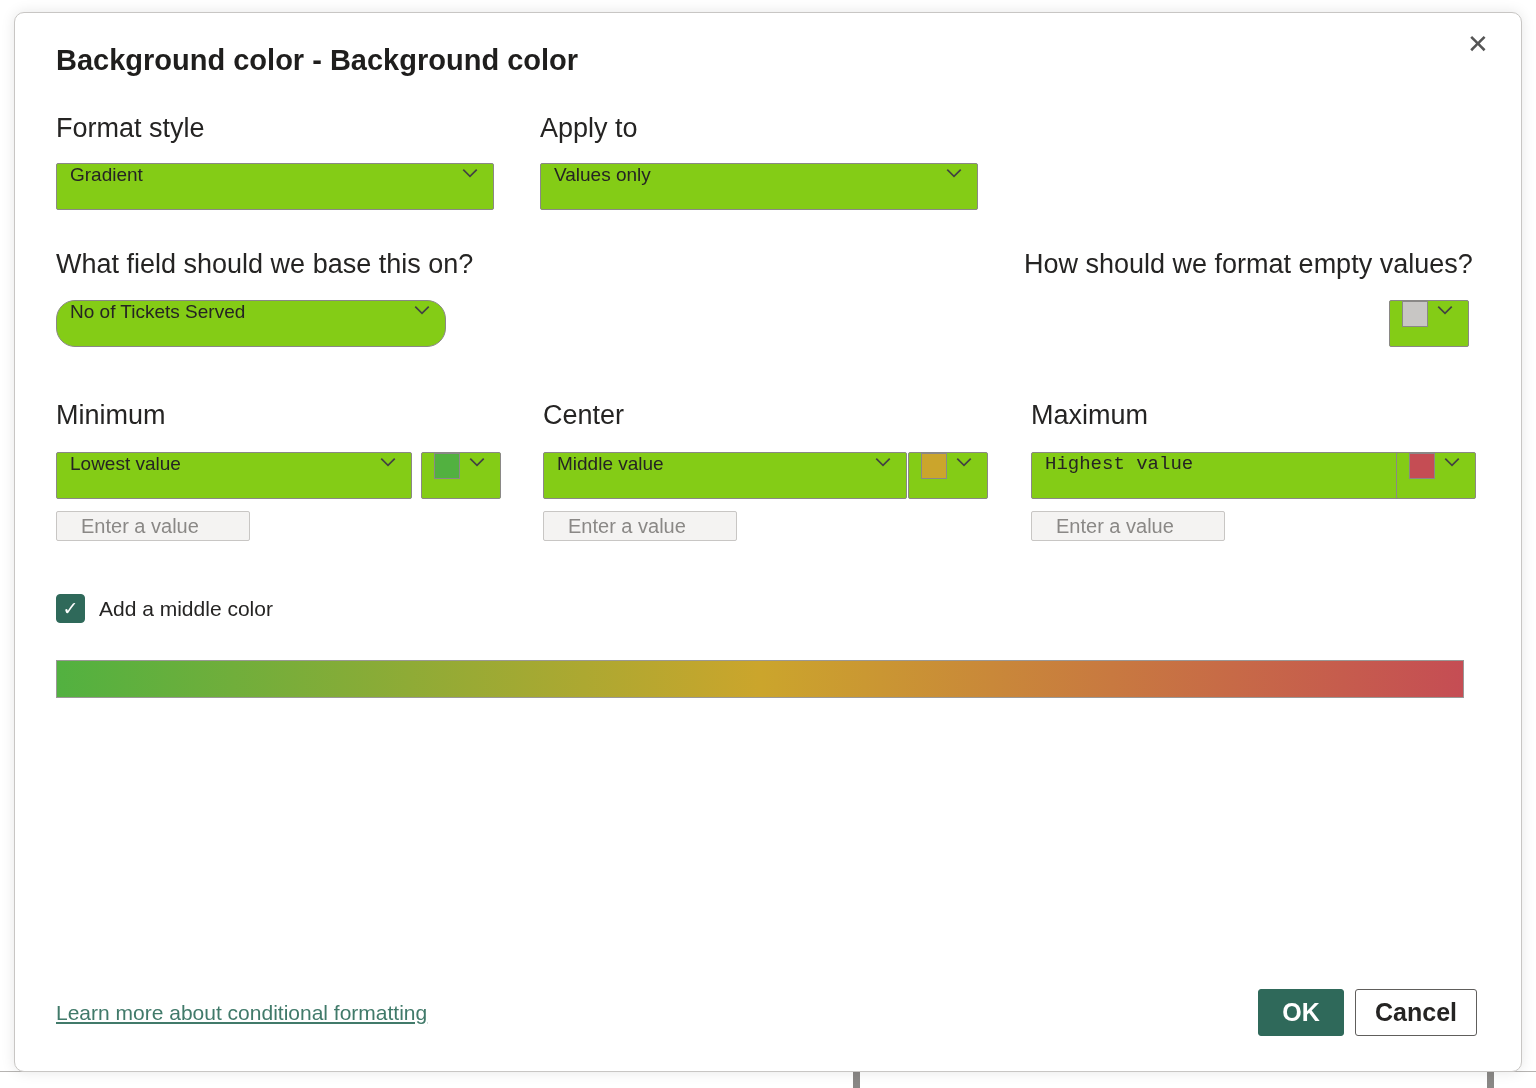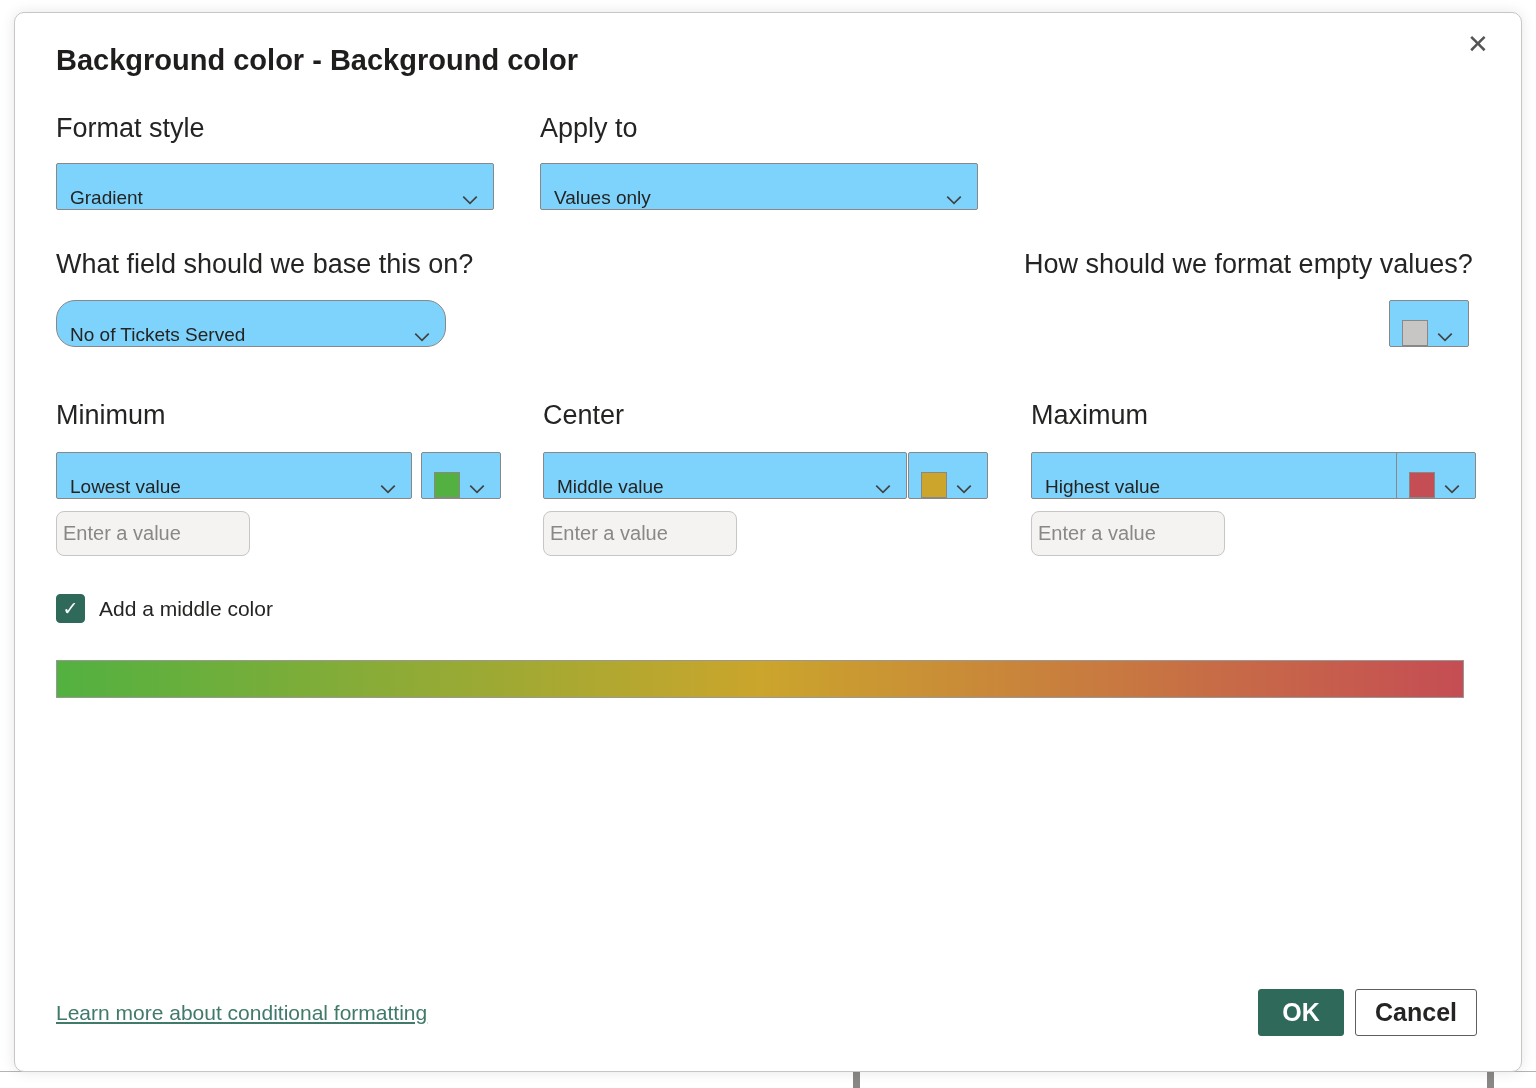--- a/index.html
+++ b/index.html
@@ -17,30 +17,30 @@
     box-shadow:0 0 14px rgba(0,0,0,0.10); }
 
   .close-btn { position:absolute; top:14px; right:26px; width:34px; height:34px;
     display:flex; align-items:center; justify-content:center; cursor:pointer; }
 
   .dlg-title { position:absolute; left:41px; top:31px; font-size:29px; font-weight:700; color:#1f1e1d; }
 
   .field-label { position:absolute; font-size:27px; color:#252423; white-space:nowrap; }
 
   .dd { position:absolute; height:47px; border:1px solid #8a8886; border-radius:2px;
-    background:#7dd3fc; display:flex; align-items:flex-end; cursor:pointer; }
+    background:#84cc16; display:flex; align-items:flex-start; cursor:pointer; }
   .dd .dd-text { font-size:19px; color:#252423; padding-left:13px; flex:1;
     white-space:nowrap; overflow:hidden; }
   .dd .chev { width:18px; height:18px; margin-right:14px; flex:none; }
 
   .swatch { width:26px; height:26px; border:1px solid #8a8886; margin-left:12px; flex:none; }
   .swatch-dd { justify-content:space-between; }
 
-  .val-input { position:absolute; width:194px; height:45px; background:#f4f3f2;
-    border:1px solid #c8c6c4; border-radius:8px; font-size:20px; padding:0 6px;
+  .val-input { position:absolute; width:194px; height:30px; background:#f4f3f2;
+    border:1px solid #c8c6c4; border-radius:2px; font-size:20px; padding:0 24px;
     color:#3c3b39; font-family:"Liberation Sans", sans-serif; }
   .val-input::placeholder { color:#8a8886; opacity:1; }
 
   .checkbox { position:absolute; left:41px; top:581px; width:29px; height:29px;
     background:#2f695a; border:1px solid #2f695a; border-radius:4px; color:#fff;
     display:flex; align-items:center; justify-content:center; font-size:19px; cursor:pointer; }
   .checkbox-label { position:absolute; left:84px; top:584px; font-size:21px; cursor:default; }
 
   .gradient-bar { position:absolute; left:41px; top:647px; width:1408px; height:38px;
     border:1px solid #9a9896; }
@@ -128,21 +128,21 @@
         </svg>
     </div>
     <div class="dd swatch-dd" style="left:893px; top:439px; width:80px;">
       <span class="swatch" style="background: rgb(203, 165, 44);"></span>
       <svg class="chev" viewBox="0 0 16 16">
           <path d="M2 5l6 6 6-6" fill="none" stroke="#424242" stroke-width="1.5"></path>
         </svg>
     </div>
     <input class="val-input" style="left: 528px; top: 498px;" placeholder="Enter a value">
 
-    <div class="dd" style="left:1016px; top:439px; width:428px;">
+    <div class="dd" style="left:1016px; top:439px; width:428px;font-family:Liberation Mono, monospace;">
       <span class="dd-text">Highest value</span>
       <svg class="chev" viewBox="0 0 16 16">
           <path d="M2 5l6 6 6-6" fill="none" stroke="#424242" stroke-width="1.5"></path>
         </svg>
     </div>
     <div class="dd swatch-dd" style="left:1381px; top:439px; width:80px;">
       <span class="swatch" style="background: rgb(197, 77, 84);"></span>
       <svg class="chev" viewBox="0 0 16 16">
           <path d="M2 5l6 6 6-6" fill="none" stroke="#424242" stroke-width="1.5"></path>
         </svg>

